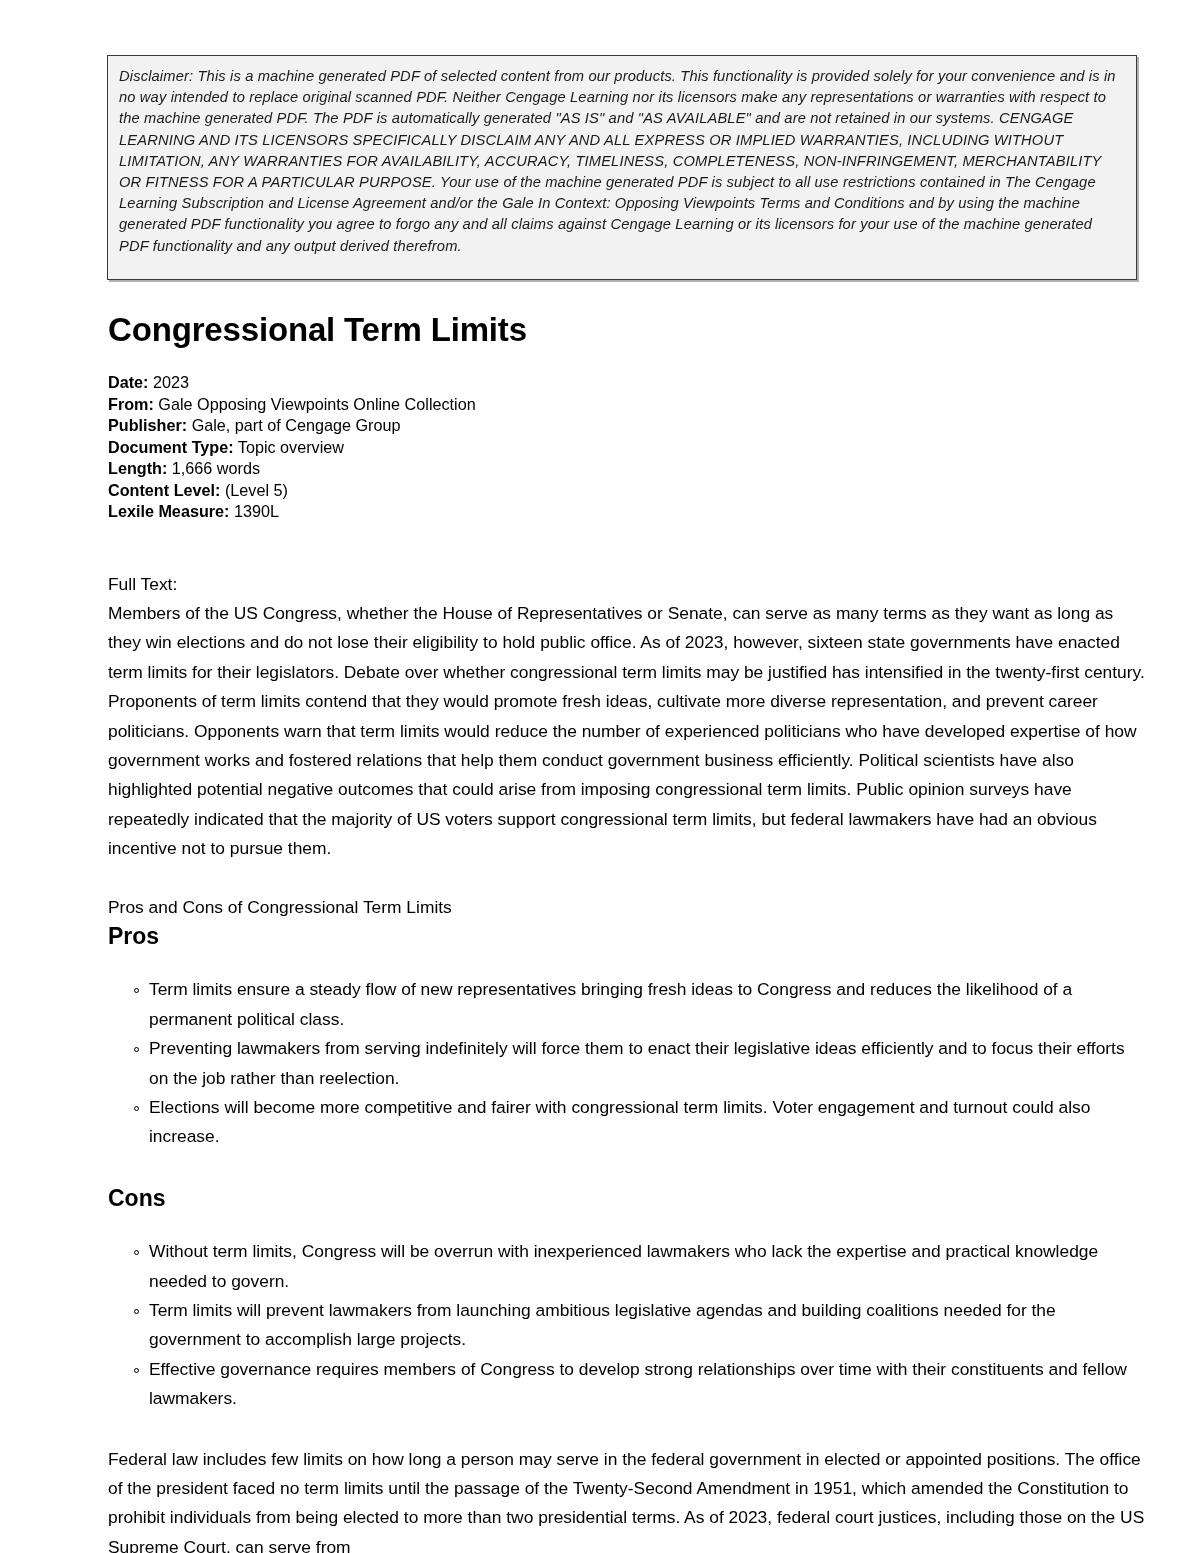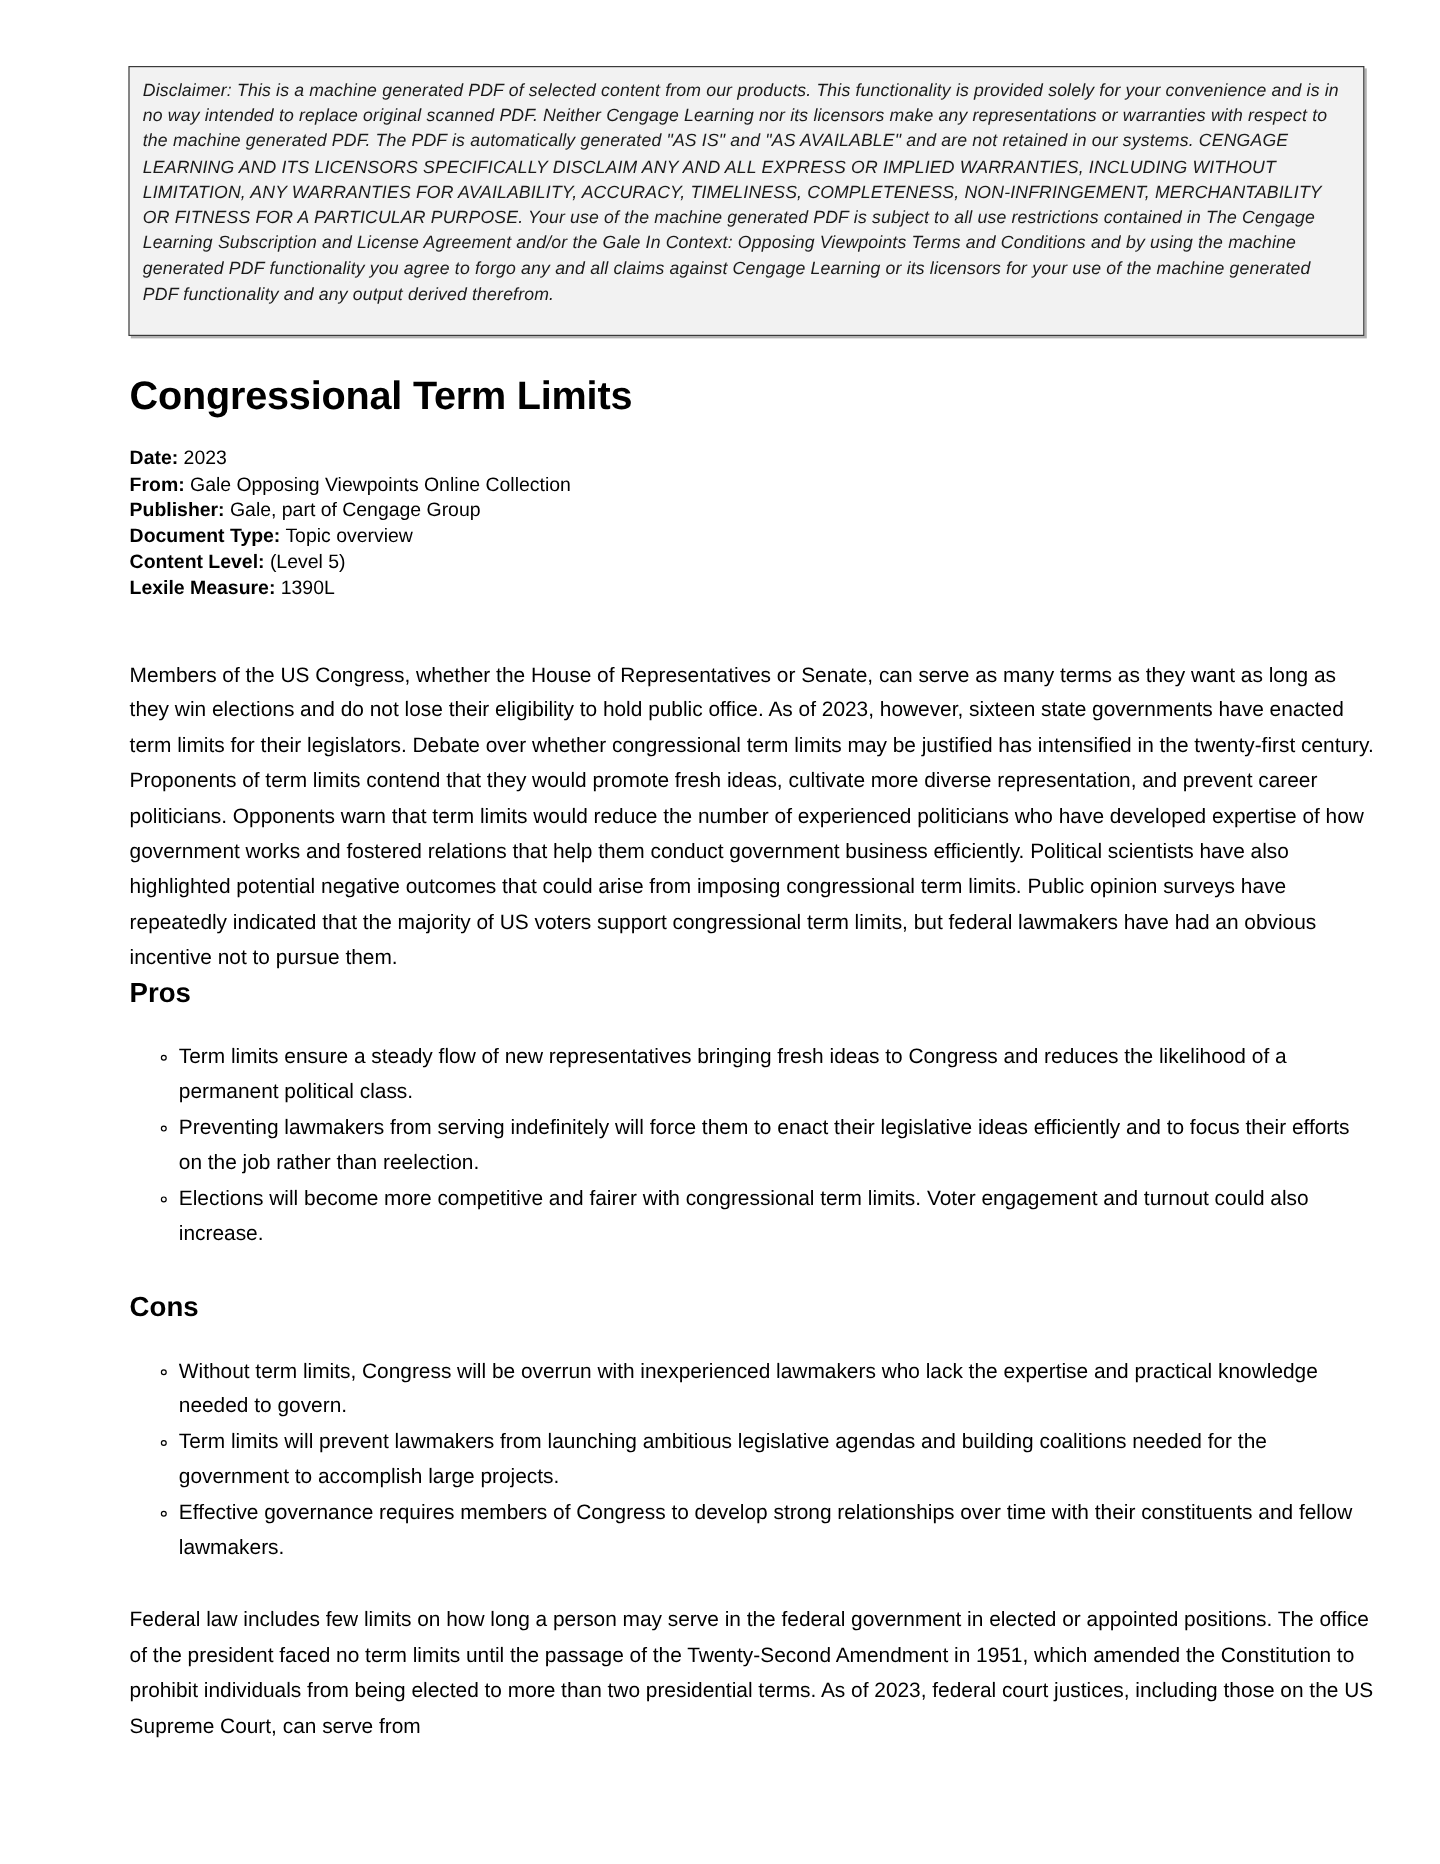--- a/index.html
+++ b/index.html
@@ -177,31 +177,36 @@
       <div class="meta-row">
         <span class="meta-label">From:</span><span class="meta-value"> Gale Opposing Viewpoints Online Collection</span>
       </div>
       <div class="meta-row">
         <span class="meta-label">Publisher:</span><span class="meta-value"> Gale, part of Cengage Group</span>
       </div>
       <div class="meta-row">
         <span class="meta-label">Document Type:</span><span class="meta-value"> Topic overview</span>
       </div>
       <div class="meta-row">
+        <span class="meta-label">Length:</span><span class="meta-value"> 1,666 words</span>
+      </div>
+      <div class="meta-row">
         <span class="meta-label">Content Level:</span><span class="meta-value"> (Level 5)</span>
       </div>
       <div class="meta-row">
         <span class="meta-label">Lexile Measure:</span><span class="meta-value"> 1390L</span>
       </div>
     </div>
 
     <div class="fulltext-block">
+      <div class="body-line">Full Text:</div>
       <p class="body-para">Members of the US Congress, whether the House of Representatives or Senate, can serve as many terms as they want as long as they win elections and do not lose their eligibility to hold public office. As of 2023, however, sixteen state governments have enacted term limits for their legislators. Debate over whether congressional term limits may be justified has intensified in the twenty-first century. Proponents of term limits contend that they would promote fresh ideas, cultivate more diverse representation, and prevent career politicians. Opponents warn that term limits would reduce the number of experienced politicians who have developed expertise of how government works and fostered relations that help them conduct government business efficiently. Political scientists have also highlighted potential negative outcomes that could arise from imposing congressional term limits. Public opinion surveys have repeatedly indicated that the majority of US voters support congressional term limits, but federal lawmakers have had an obvious incentive not to pursue them.</p>
     </div>
 
+    <div class="section-plain">Pros and Cons of Congressional Term Limits</div>
 
     <div class="subhead-bold">Pros</div>
 
     <ul class="bullets">
       <li>
         <span class="bullet-marker"></span>
         <span>Term limits ensure a steady flow of new representatives bringing fresh ideas to Congress and reduces the likelihood of a permanent political class.</span>
       </li>
       <li>
         <span class="bullet-marker"></span>

